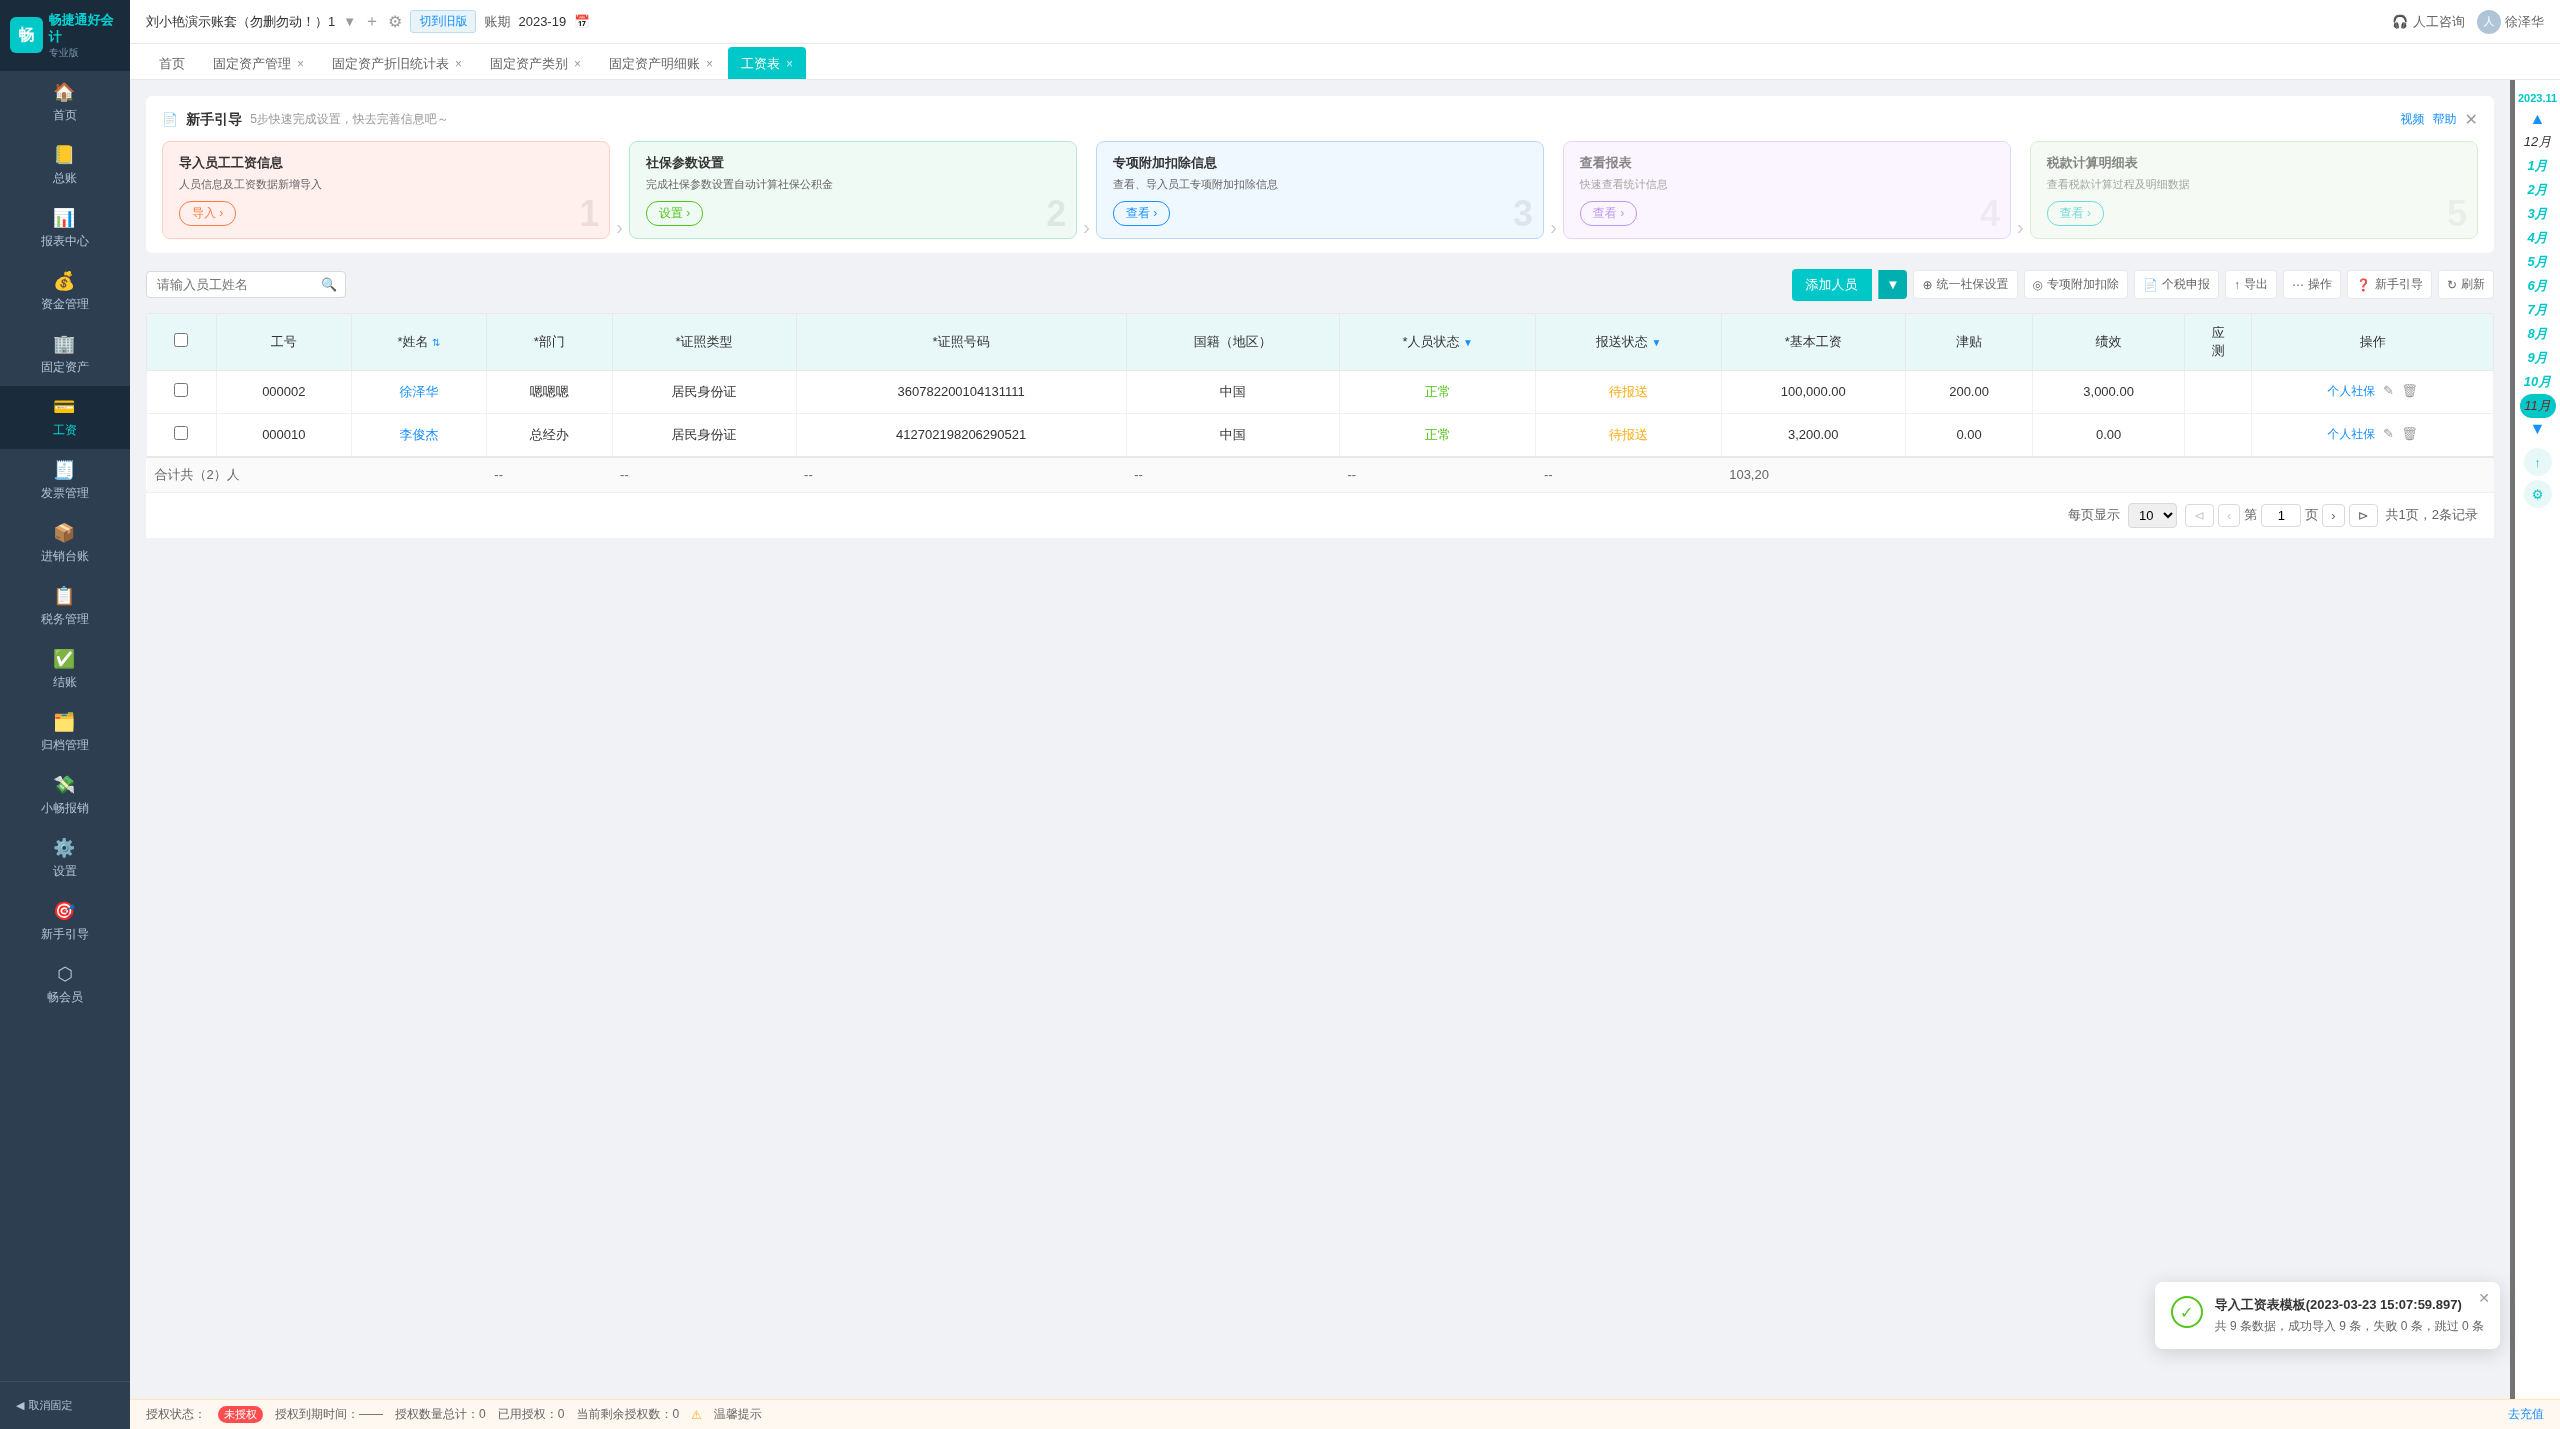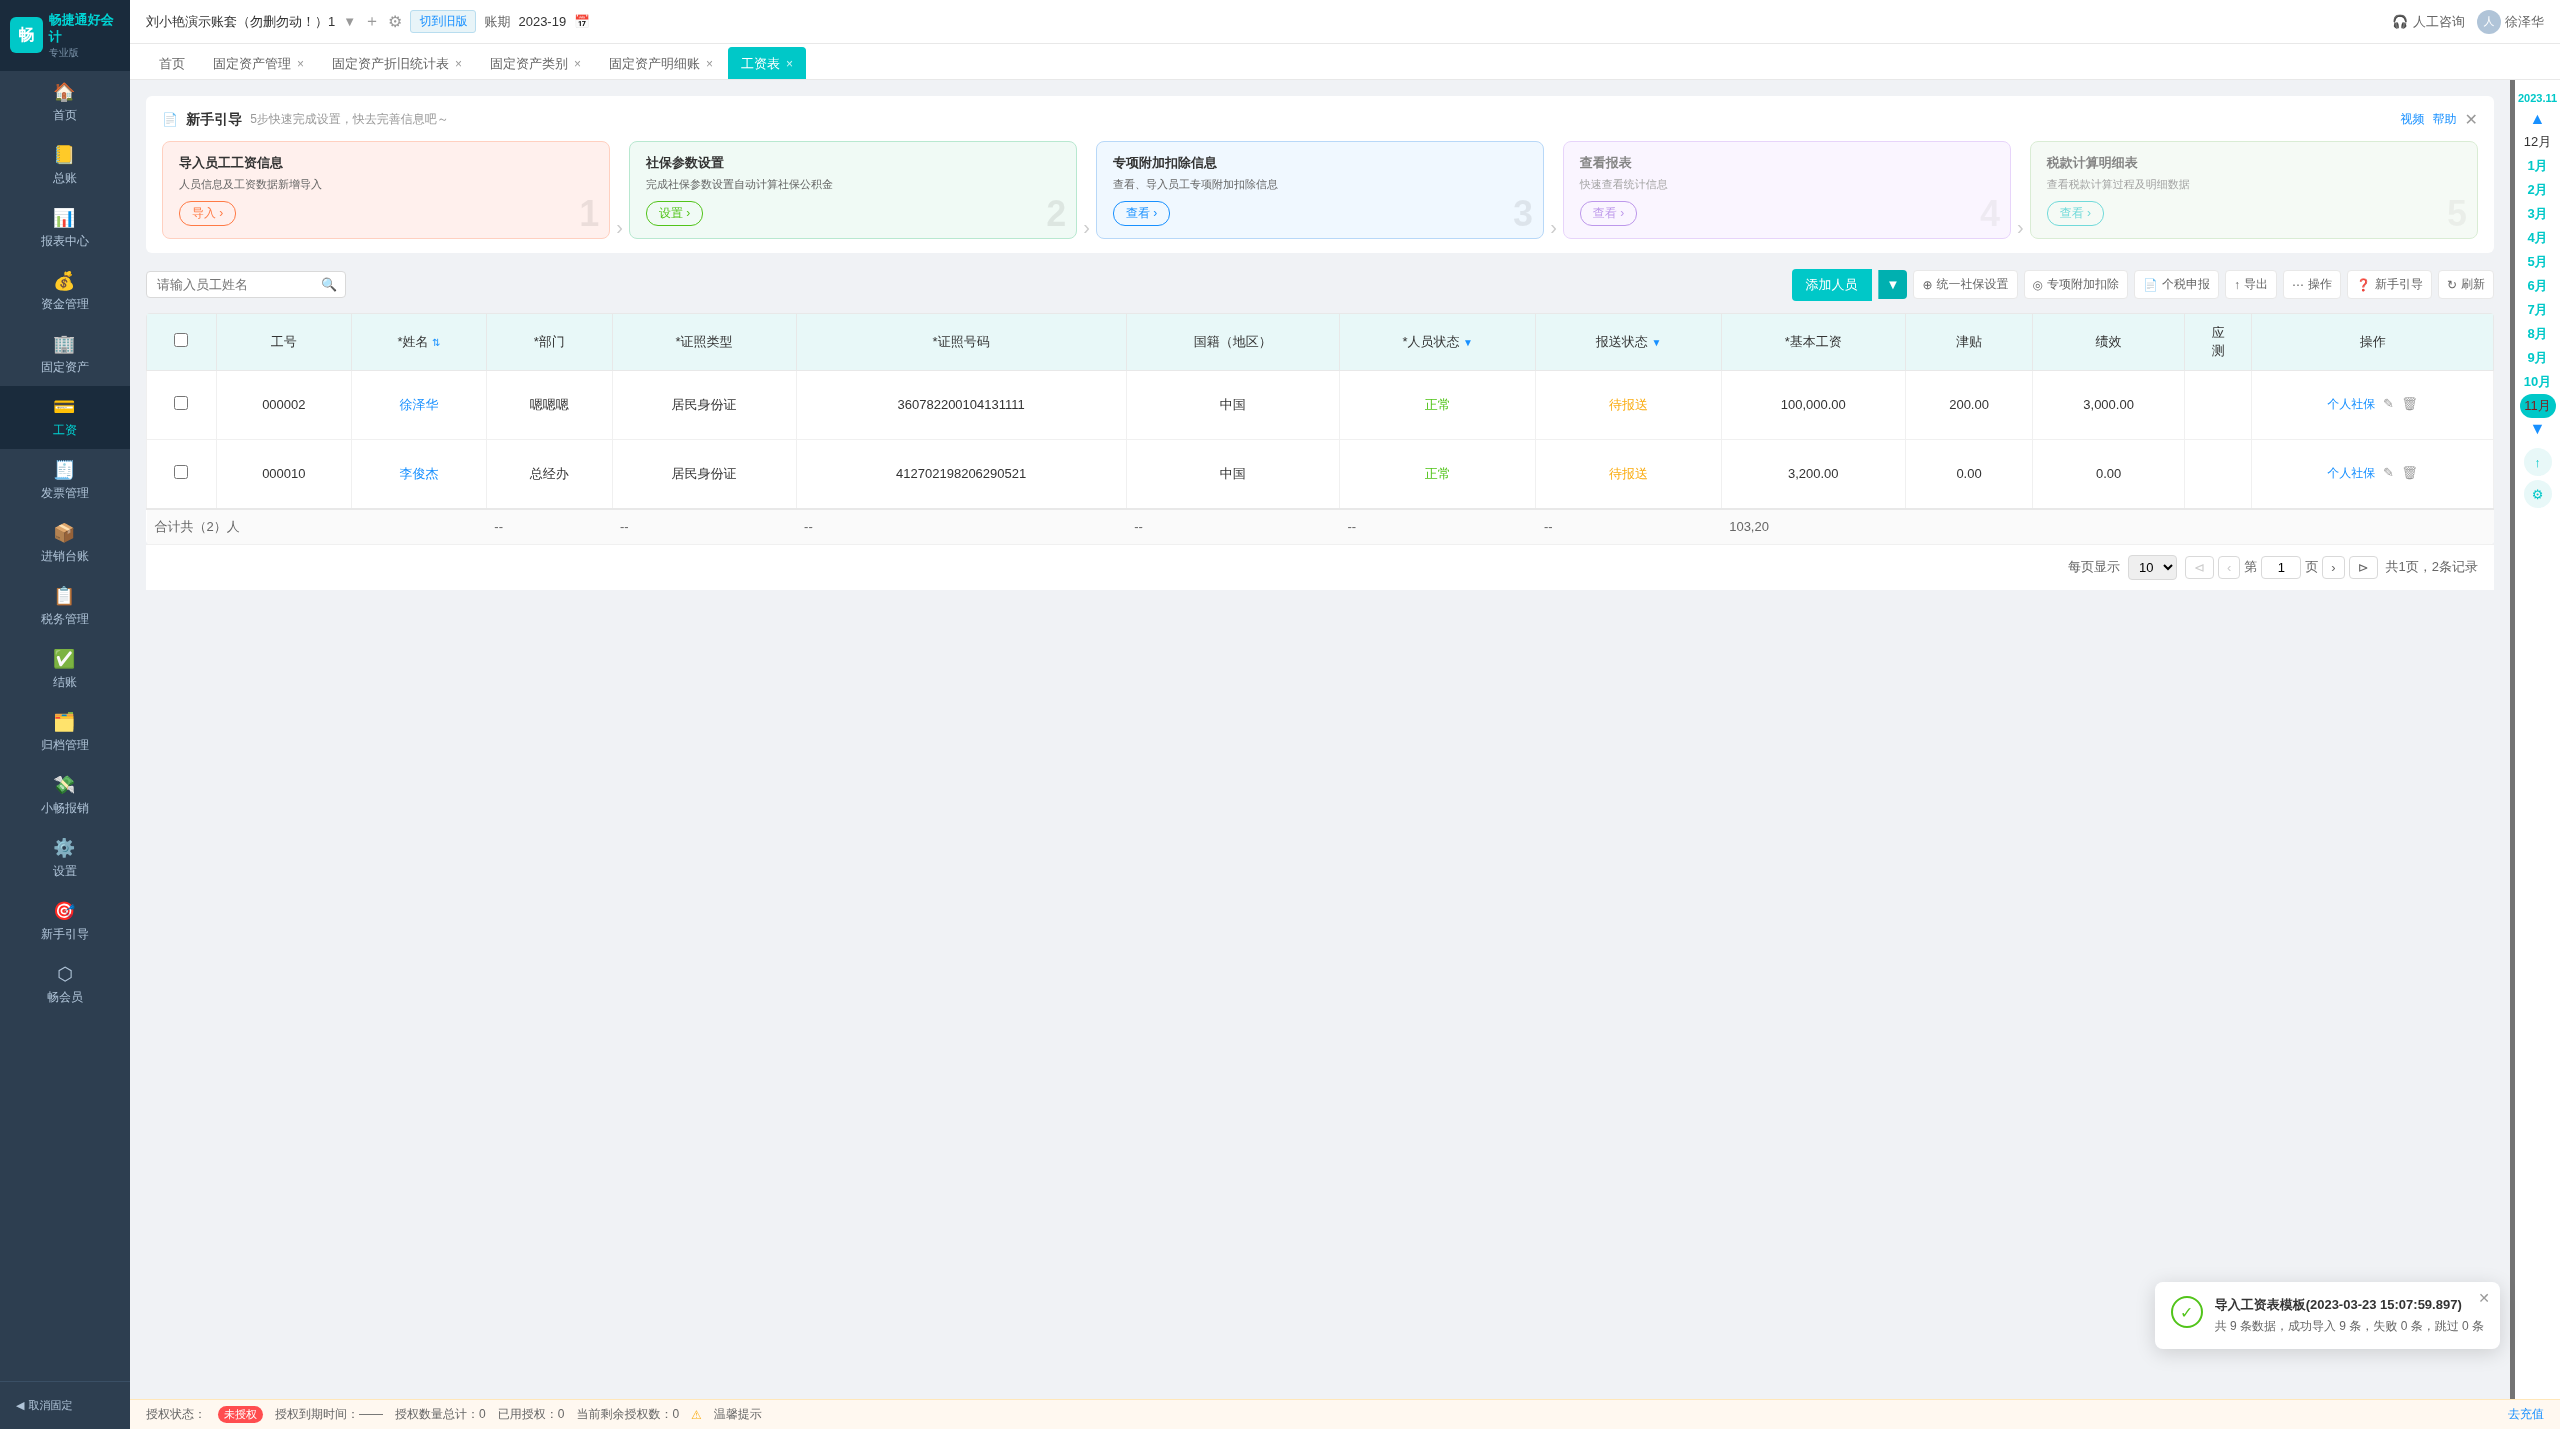--- a/index.html
+++ b/index.html
@@ -87,21 +87,21 @@
     .add-btn { background: #00c8c8; color: #fff; border: none; border-radius: 4px 0 0 4px; padding: 7px 14px; font-size: 13px; cursor: pointer; display: flex; align-items: center; gap: 4px; }
     .add-btn-arrow { background: #00b0b0; color: #fff; border: none; border-radius: 0 4px 4px 0; padding: 7px 8px; font-size: 13px; cursor: pointer; border-left: 1px solid rgba(255,255,255,0.3); }
     .toolbar-action { display: flex; align-items: center; gap: 4px; color: #666; font-size: 12px; cursor: pointer; padding: 5px 8px; border: 1px solid #e8e8e8; border-radius: 4px; background: #fff; }
 
     
     .table-wrap { background: #fff; border-radius: 4px; overflow: auto; }
     table { width: 100%; border-collapse: collapse; font-size: 13px; }
     thead tr { background: #e8f8f8; }
     thead th { padding: 10px 8px; text-align: center; border: 1px solid #e8e8e8; color: #333; font-weight: 500; white-space: nowrap; }
     tbody tr { border-bottom: 1px solid #f0f0f0; }
-    tbody td { padding: 25px 8px; text-align: center; border: 1px solid #f0f0f0; color: #333; white-space: nowrap; margin-left: 22px; }
+    tbody td { padding: 12px 8px; text-align: center; border: 1px solid #f0f0f0; color: #333; white-space: nowrap; margin-left: 22px; }
     .checkbox { width: 14px; height: 14px; cursor: pointer; }
     .employee-link { color: #1890ff; cursor: pointer; text-decoration: none; }
     .status-normal { color: #52c41a; }
     .status-pending { color: #faad14; }
     .action-link { color: #1890ff; cursor: pointer; font-size: 12px; }
     .action-icon { color: #999; cursor: pointer; margin-left: 4px; }
     .tfoot-row { background: #fafafa; padding-left: 18px; }
     .tfoot-row td { padding: 8px; font-size: 13px; color: #666; border-top: 2px solid #e8e8e8; }
 
     
@@ -114,21 +114,21 @@
     .page-input { border: 1px solid #d9d9d9; border-radius: 4px; padding: 3px 6px; font-size: 13px; width: 40px; text-align: center; }
     .page-info { color: #666; font-size: 13px; }
     .auth-bar { background: #fff8f0; border-top: 1px solid #ffe7ba; padding: 6px 16px; display: flex; align-items: center; gap: 12px; font-size: 12px; color: #666; flex-shrink: 0; }
     .auth-status { background: #ff4d4f; color: #fff; padding: 1px 6px; border-radius: 10px; font-size: 11px; }
     .auth-link { color: #1890ff; cursor: pointer; margin-left: auto; }
     .warn-dot { color: #faad14; }
 
     
     .right-panel { width: 50px; background: #fff; border-left: 5px solid #737373; display: flex; flex-direction: column; align-items: center; padding: 8px 0; flex-shrink: 0; }
     .cal-nav { color: #1890ff; cursor: pointer; font-size: 16px; padding: 2px; }
-    .cal-month { font-size: 13px; color: #333; padding: 3px 4px; cursor: pointer; border-radius: 3px; text-align: center; width: 36px; }
+    .cal-month { font-size: 13px; color: #333; padding: 3px 4px; cursor: pointer; border-radius: 3px; text-align: center; width: 36px; font-style: italic; }
     .cal-month.current-year { color: #00c8c8; font-weight: bold; }
     .cal-month.active { background: #00c8c8; color: #7f1d1d; border-radius: 12px; }
 
     
     .toast { position: fixed; bottom: 80px; right: 60px; background: #fff; border-radius: 8px; box-shadow: 0 4px 20px rgba(0,0,0,0.15); padding: 14px 16px; display: flex; align-items: flex-start; gap: 12px; min-width: 320px; max-width: 400px; z-index: 1000; }
     .toast-close { position: absolute; top: 8px; right: 10px; color: #999; cursor: pointer; font-size: 14px; }
     .toast-icon { width: 32px; height: 32px; border-radius: 50%; border: 2px solid #52c41a; color: #52c41a; display: flex; align-items: center; justify-content: center; font-size: 16px; flex-shrink: 0; }
     .toast-title { font-size: 13px; font-weight: 600; color: #333; margin-bottom: 4px; }
     .toast-desc { font-size: 12px; color: #666; }
 

